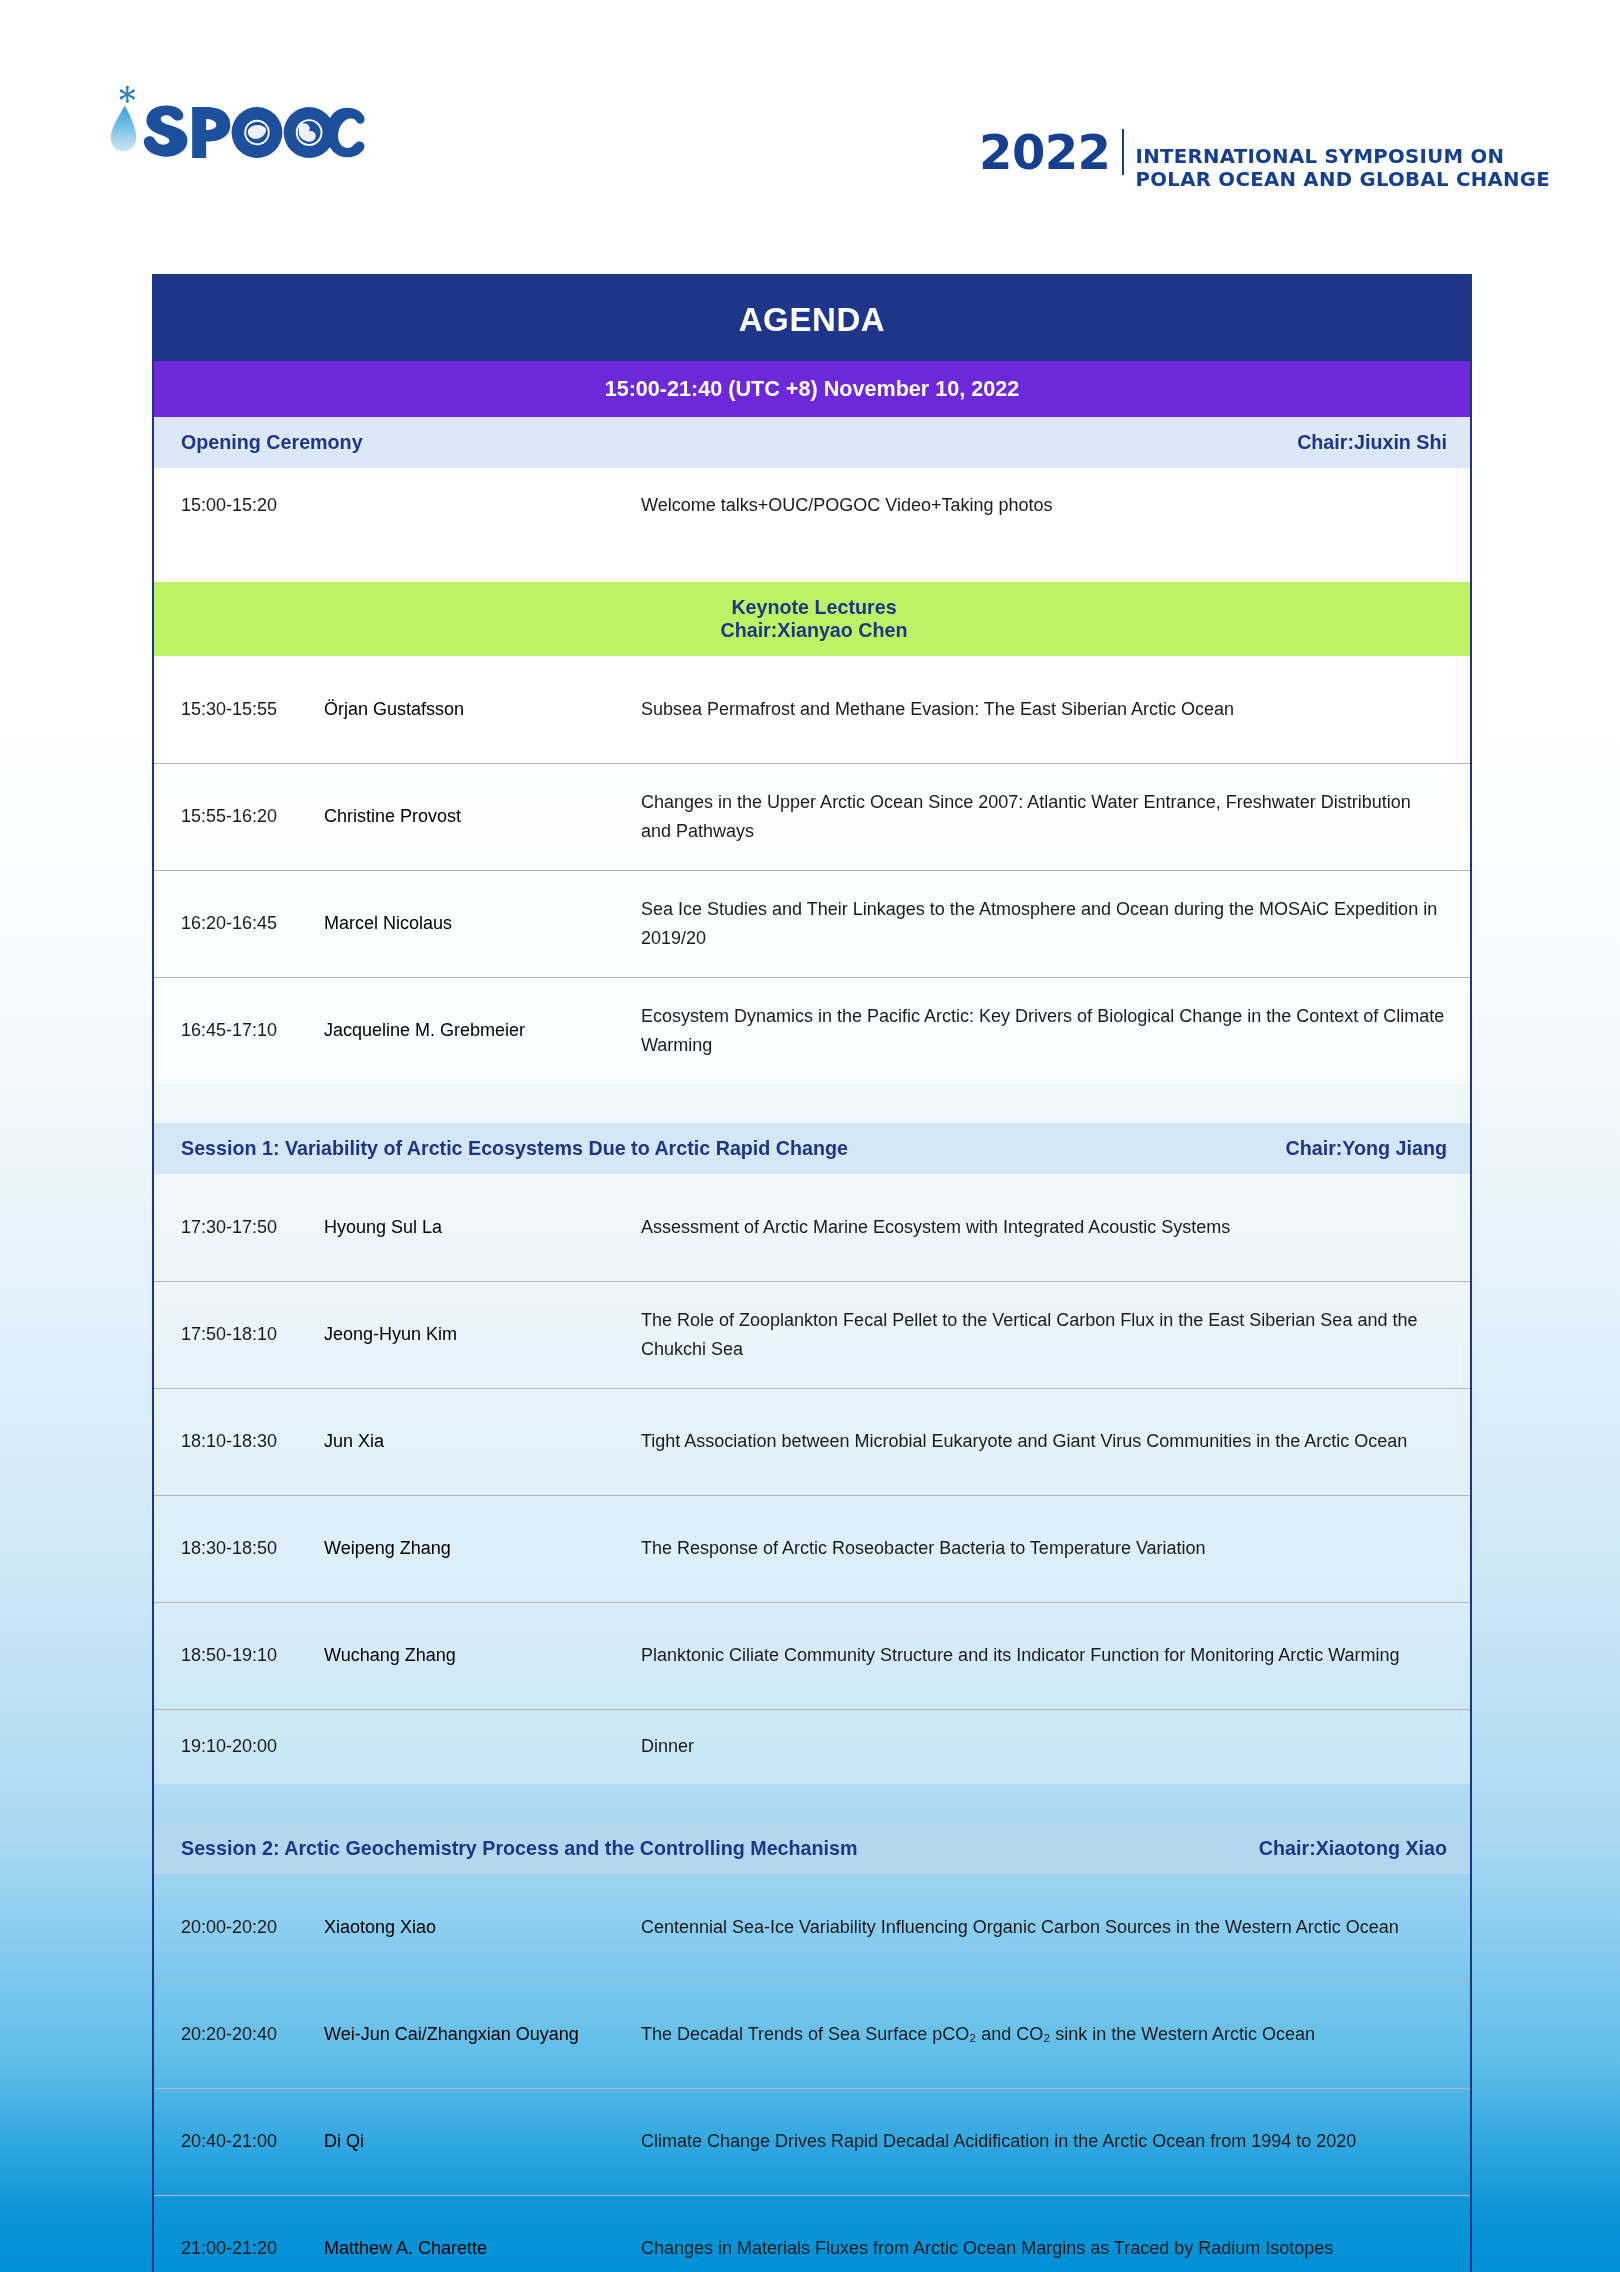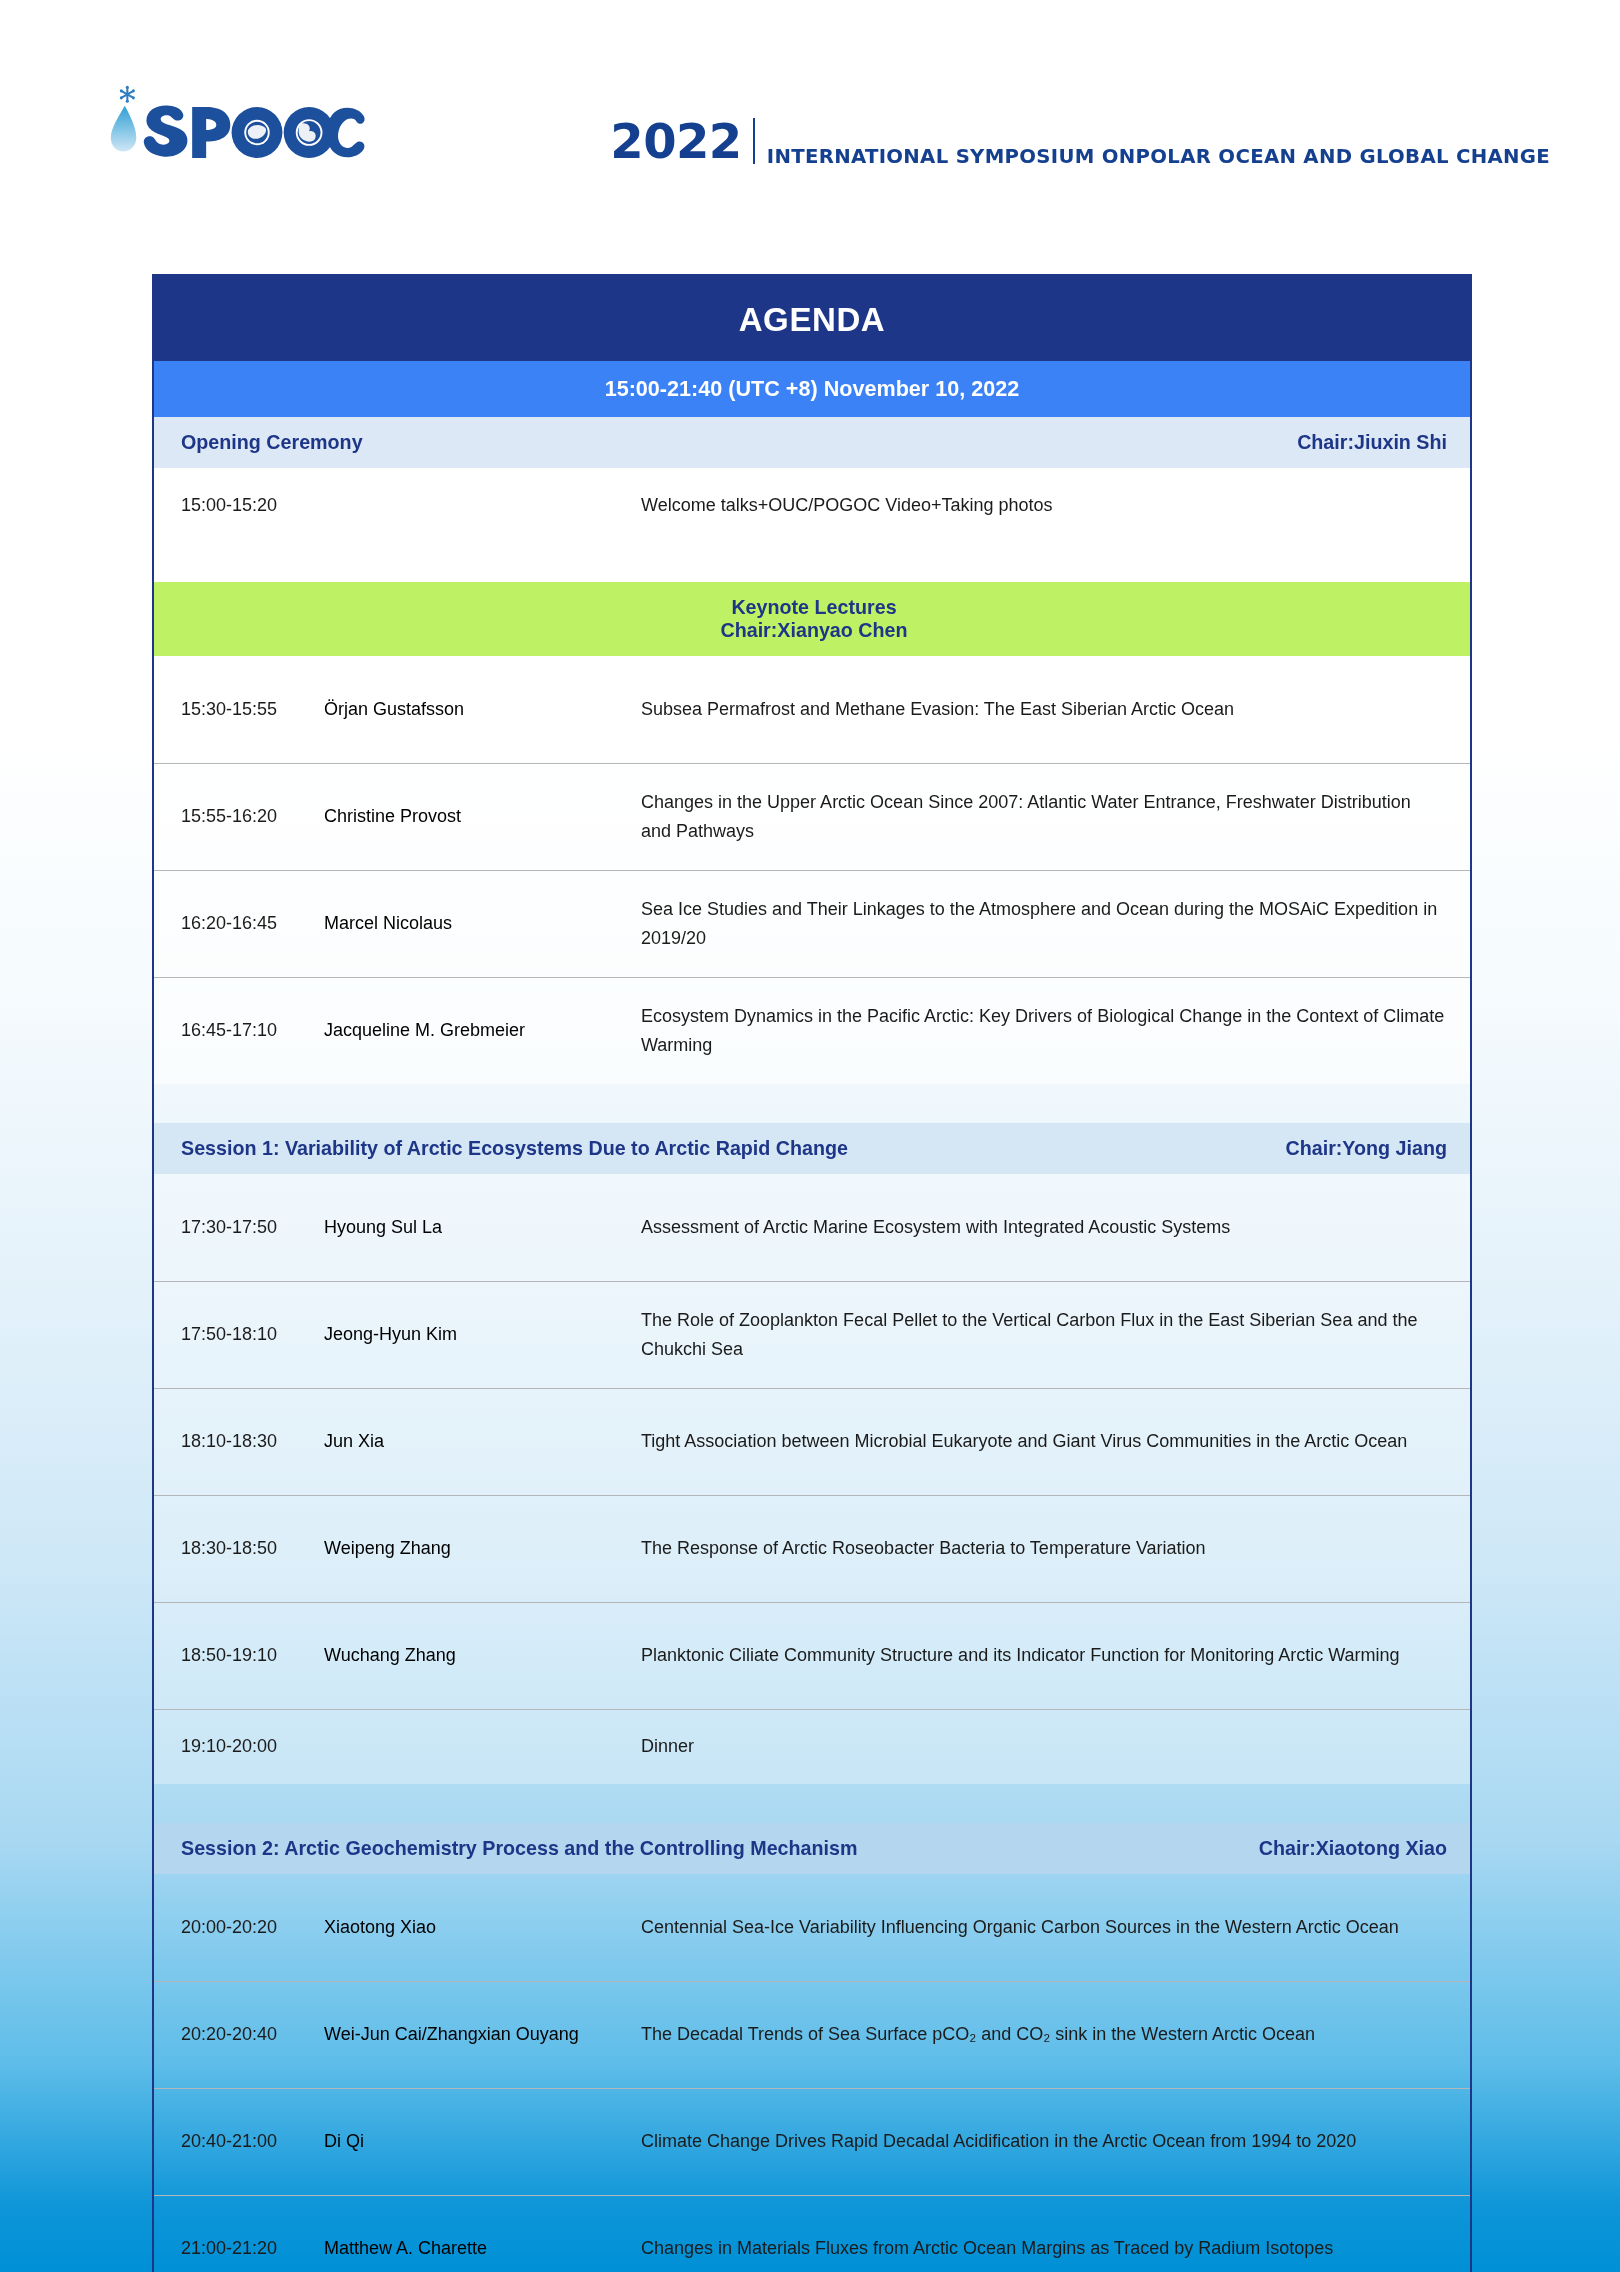--- a/index.html
+++ b/index.html
@@ -58,21 +58,21 @@
     padding-right: 11.4px;
   }
   .title-divider {
     width: 2.5px;
     background: #14408f;
     height: 46px;
     margin-right: 11.4px;
   }
   .title-lines {
     display: flex;
-    flex-direction: row;
+    flex-direction: column;
     justify-content: center;
     margin-top: 32px;
   }
   .title-line {
     font-family: "DejaVu Sans", sans-serif;
     font-weight: bold;
     font-size: 19.7px;
     letter-spacing: 0.3px;
     color: #14408f;
     line-height: 1.18;
@@ -92,21 +92,21 @@
     background: #1e3687;
     color: #ffffff;
     font-weight: bold;
     font-size: 33px;
     text-align: center;
     line-height: 1;
     padding: 27px 0 25.4px 0;
     letter-spacing: 0.6px;
   }
   .agenda-date {
-    background: #3b82f6;
+    background: #6d28d9;
     color: #ffffff;
     font-weight: bold;
     font-size: 21.6px;
     text-align: center;
     line-height: 1;
     padding: 17px 0 17px 0;
   }
 
   .sec-head {
     display: flex;

